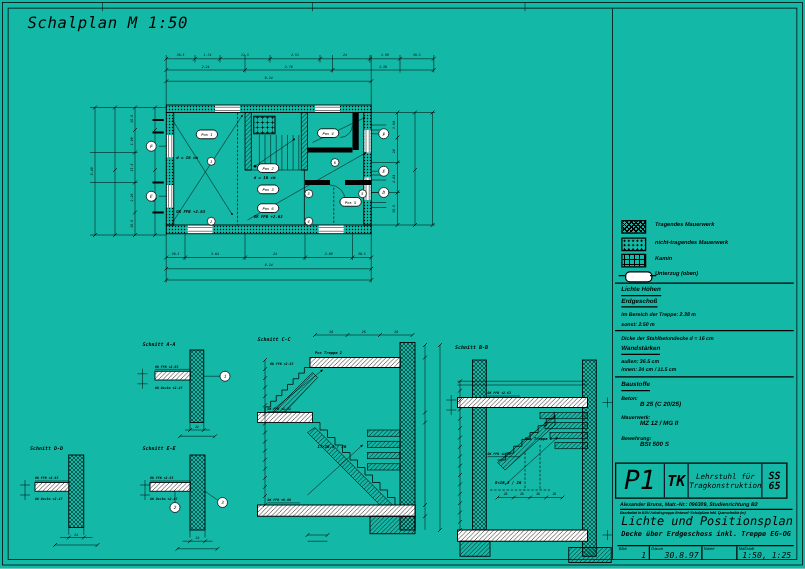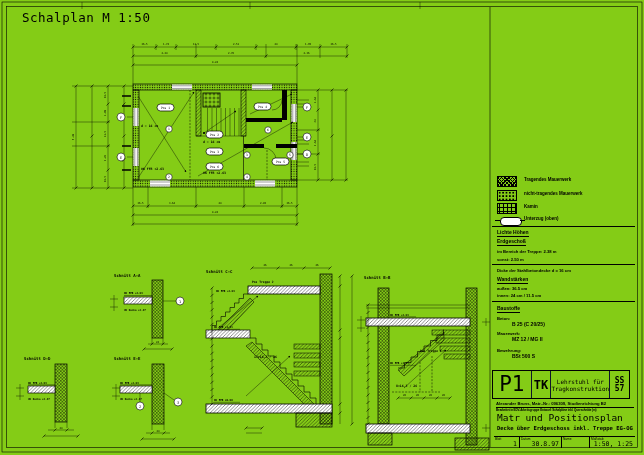--- a/index.html
+++ b/index.html
@@ -1,17 +1,17 @@
 <!DOCTYPE html>
 <html><head>
 <meta charset="utf-8">
 <style>
   html,body{margin:0;padding:0;background:#e8e8e8;}
-  #sheet{position:relative;width:644px;height:455px;background:#84cc16;overflow:hidden;
-         font-family:"DejaVu Sans Mono",monospace;color:#000;}
+  #sheet{position:relative;width:644px;height:455px;background:#14b8a6;overflow:hidden;
+         font-family:"DejaVu Sans Mono",monospace;color:#000;font-style:italic;}
   .abs{position:absolute;}
   
   .panel-label{font-family:"Liberation Sans",sans-serif;font-weight:bold;}
   .lg-row{position:absolute;left:497px;height:11px;}
   .lg-swatch{position:absolute;left:0;top:0;width:18px;height:9px;border:0.5px solid #000;}
   .sw-x{background:
      repeating-linear-gradient(45deg,#000 0,#000 1px,transparent 1px,transparent 2.6px),
      repeating-linear-gradient(-45deg,#000 0,#000 1px,transparent 1px,transparent 2.6px);}
   .sw-dots{background:radial-gradient(circle,#000 0.8px,transparent 0.9px);background-size:3.4px 3.4px;}
   .sw-plus{background:
@@ -423,26 +423,26 @@
     </div>
     <div class="logo-cell" style="width:20px">
       <span style="font-size:12px;font-weight:bold">TK</span>
     </div>
     <div class="logo-cell" style="flex:1">
       <span style="font-size:6px;white-space:nowrap">Lehrstuhl für</span>
       <span style="font-size:6px;white-space:nowrap">Tragkonstruktion</span>
     </div>
     <div class="logo-cell" style="width:20px">
       <span style="font-size:8px;font-weight:bold;line-height:1">SS</span>
-      <span style="font-size:8px;font-weight:bold;line-height:1">57</span>
+      <span style="font-size:8px;font-weight:bold;line-height:1">65</span>
     </div>
   </div>
   <div class="abs" id="author-row">Alexander Bruns,  Matr.-Nr.: 096309,  Studienrichtung B2</div>
   <div class="abs" id="sub-row">Bearbeitet in EDV-Arbeitsgruppe Entwurf: Schalpläne inkl. Querschnitte (m)</div>
-  <div class="abs" id="tb-title">Matr und Positionsplan</div>
+  <div class="abs" id="tb-title">Lichte und Positionsplan</div>
   <div class="abs" id="tb-subtitle">Decke über Erdgeschoss inkl. Treppe EG-OG</div>
   <div class="abs" id="tb-footer">
     <div class="ft-cell" style="width:26px">
       <span class="ft-label">Blatt</span>
       <span class="ft-value">1</span>
     </div>
     <div class="ft-cell" style="width:42px">
       <span class="ft-label">Datum</span>
       <span class="ft-value">30.8.97</span>
     </div>

